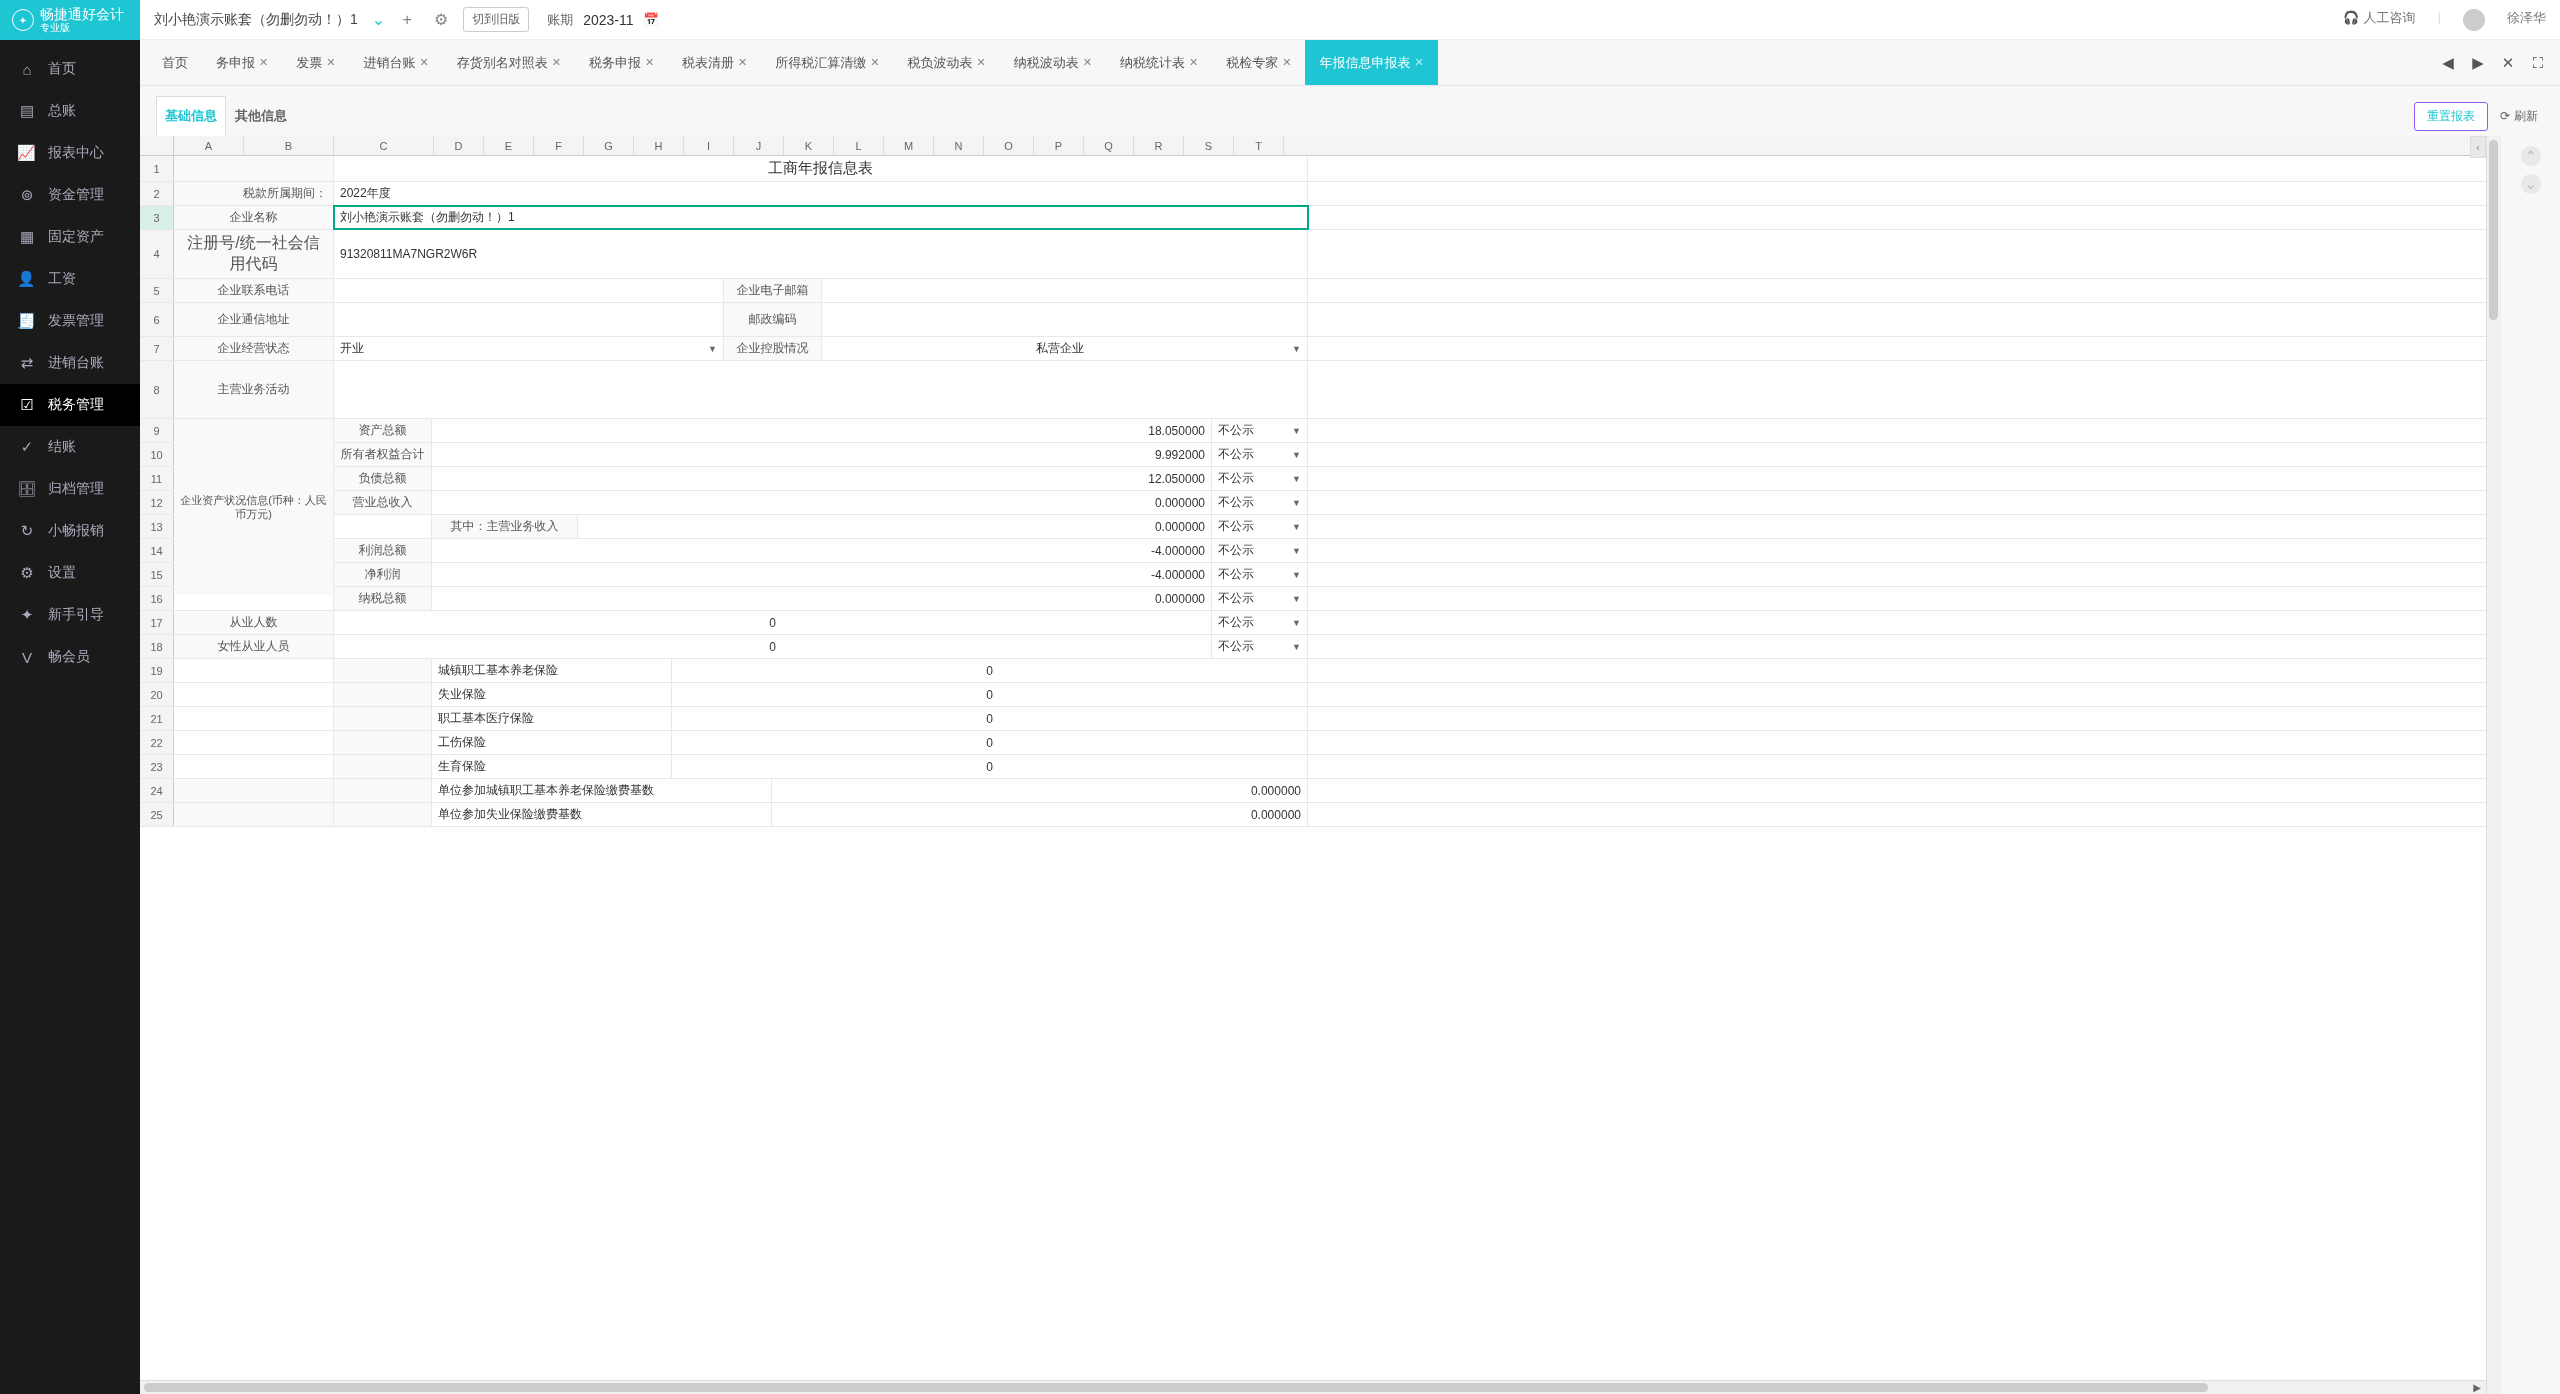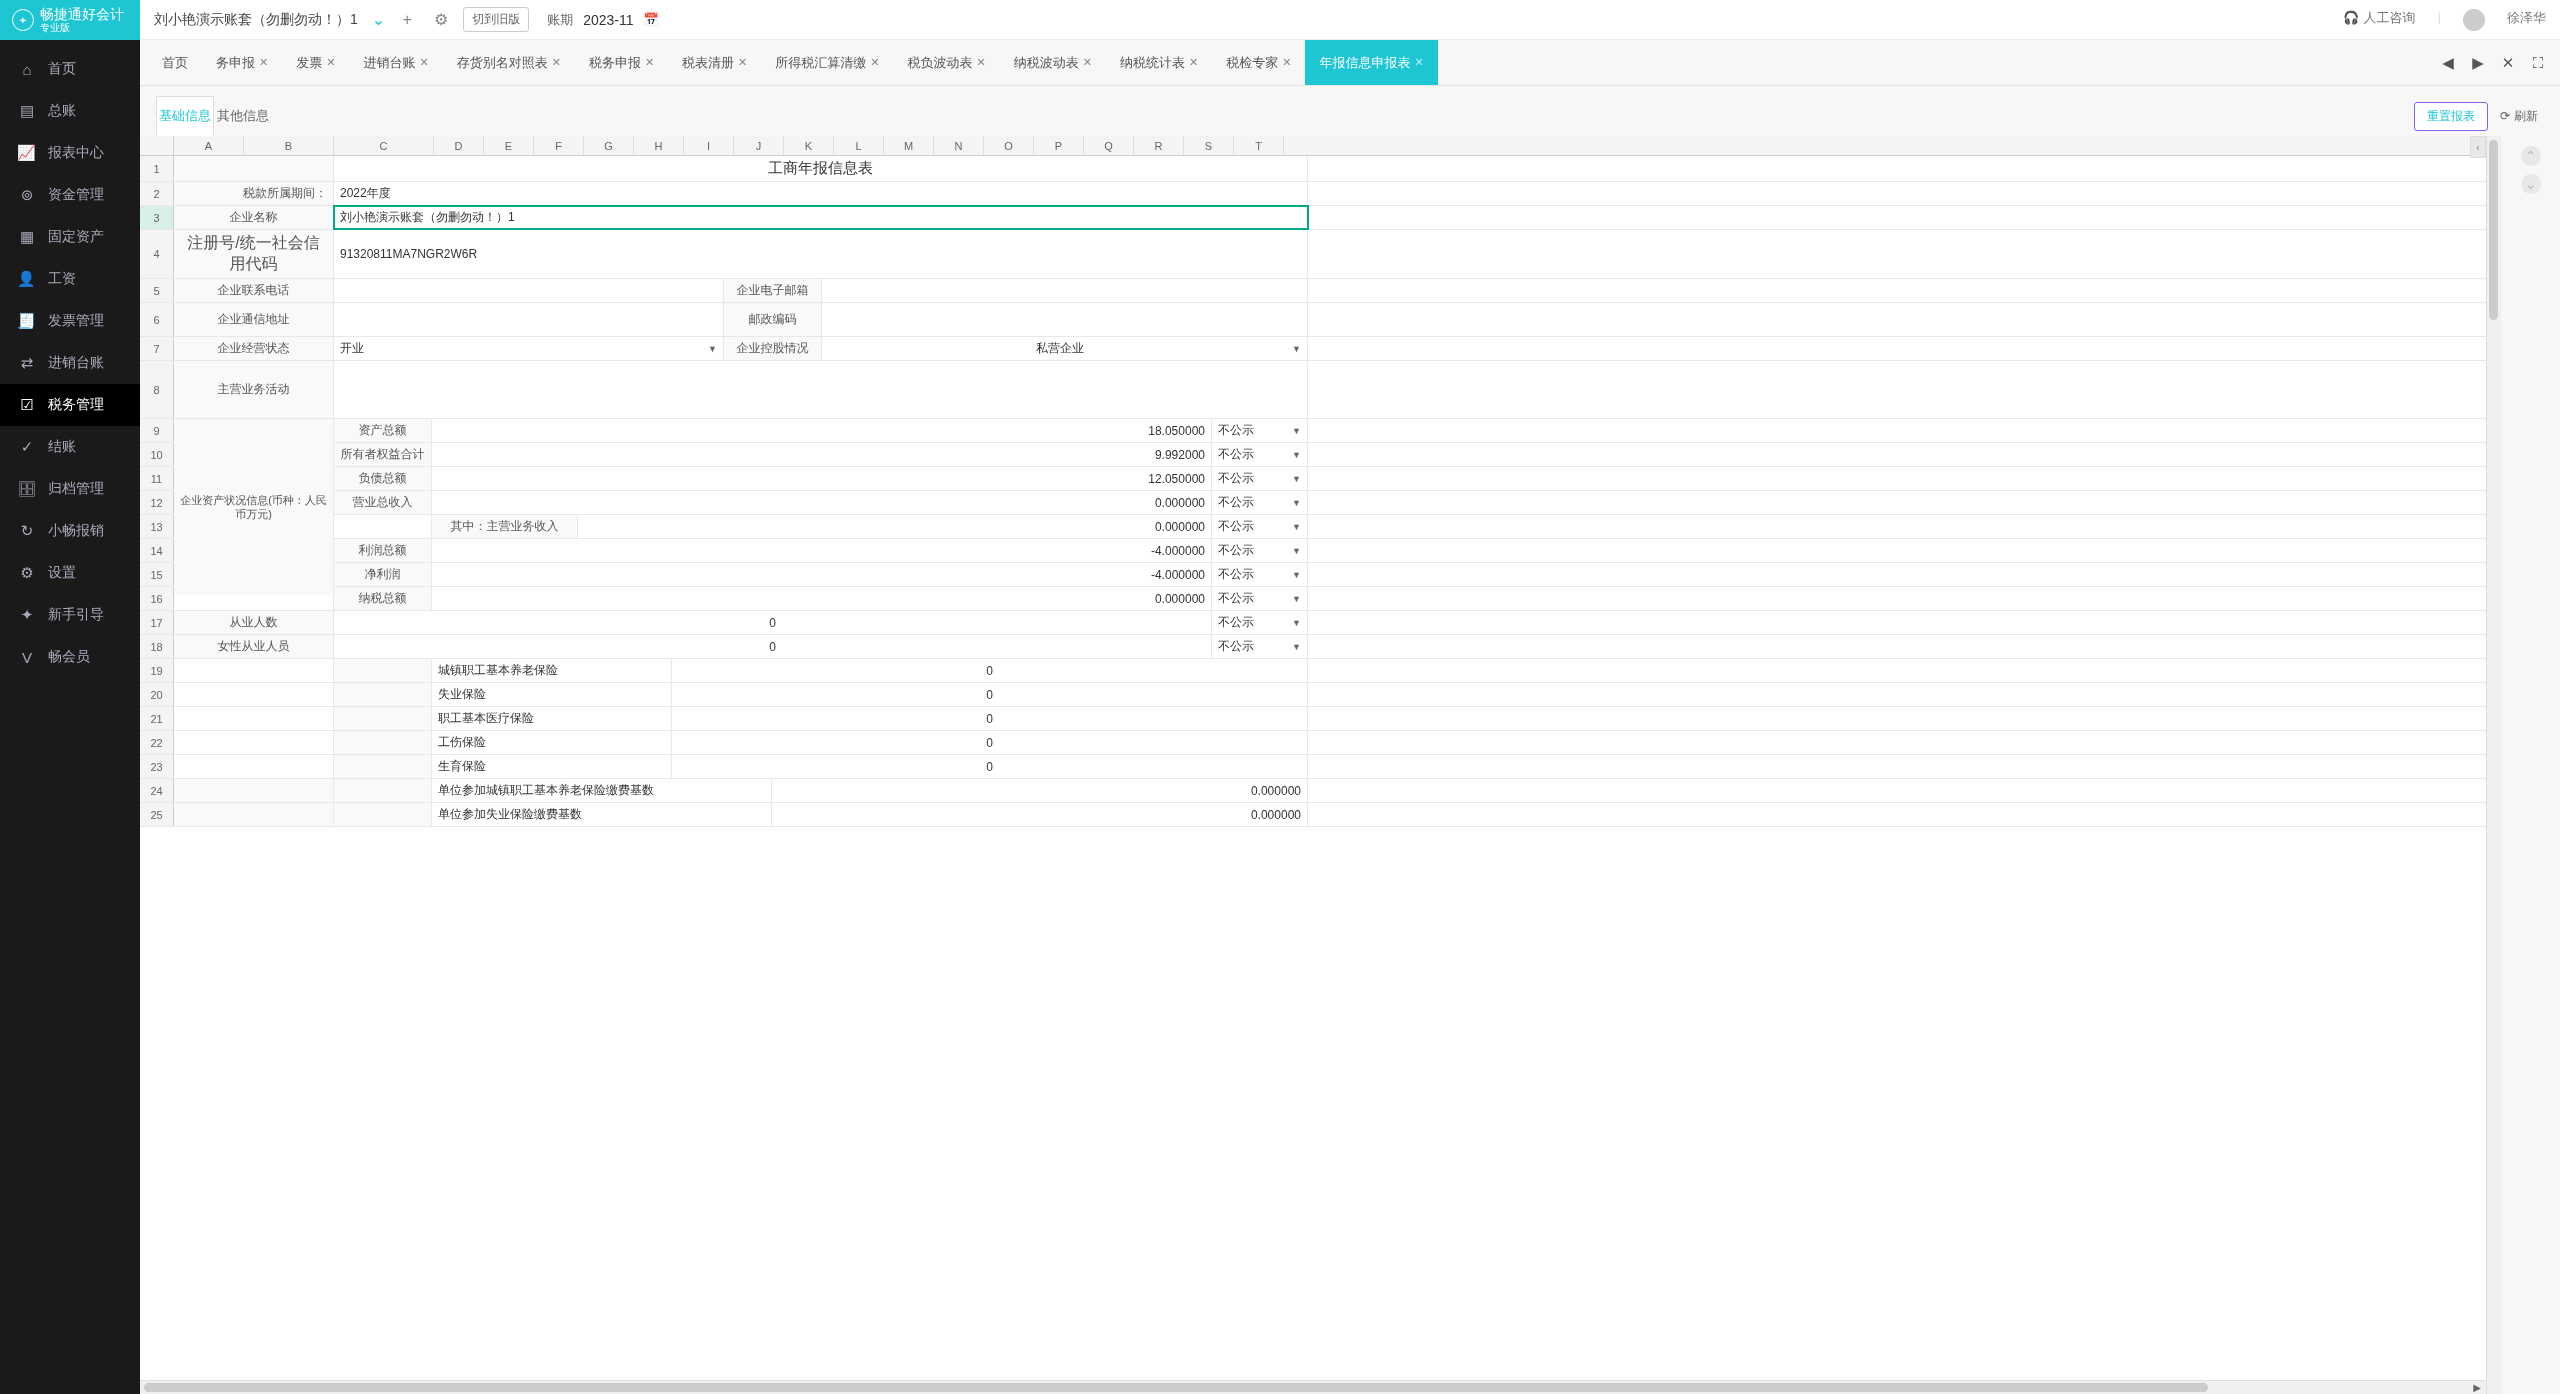--- a/index.html
+++ b/index.html
@@ -25,21 +25,21 @@
 .cal-icon { color: #1ec6d4; cursor: pointer; }
 .top-right { margin-left: auto; display: flex; align-items: flex-start; gap: 22px; color: #777; font-size: 13px; }
 .avatar { width: 22px; height: 22px; background: #ccc; border-radius: 50%; display: inline-block; }
 .tabbar { display: flex; align-items: center; height: 46px; background: #f7f7f7; border-bottom: 1px solid #e5e5e5; padding: 0 8px; gap: 2px; position: relative; }
 .tab { padding: 0 14px; height: 100%; display: flex; align-items: center; gap: 4px; cursor: pointer; font-size: 13px; color: #555; white-space: nowrap; }
 .tab.active { background: #1ec6d4; color: #fff; }
 .tab-close { font-size: 11px; color: inherit; opacity: 0.7; }
 .tab-navs { margin-left: auto; display: flex; align-items: center; gap: 2px; }
 .tab-nav-btn { width: 28px; height: 28px; display: flex; align-items: center; justify-content: center; cursor: pointer; color: #555; font-size: 15px; }
 .subtab-row { display: flex; align-items: center; padding: 10px 16px 0; background: #f7f7f7; }
-.subtab { padding: 10px 2px; font-size: 13px; color: #666; cursor: pointer; border: 1px solid transparent; }
+.subtab { padding: 10px 8px; font-size: 13px; color: #666; cursor: pointer; border: 1px solid transparent; font-weight: bold; }
 .subtab.active { color: #1ec6d4; background: #fff; border: 1px solid #ddd; border-bottom: 1px solid #fff; }
 .subtab-right { margin-left: auto; display: flex; gap: 12px; align-items: center; padding-right: 6px; }
 .reset-btn { border: 1px solid #8b5cf6; color: #1ec6d4; background: #fff; padding: 5px 12px; border-radius: 3px; cursor: pointer; font-size: 12px; }
 .refresh-btn { color: #666; cursor: pointer; font-size: 12px; display: flex; align-items: center; gap: 4px; }
 .sheet-wrap { flex: 1; display: flex; background: #fff; min-height: 0; }
 .sheet-area { flex: 1; display: flex; flex-direction: column; min-width: 0; position: relative; }
 .col-headers { display: flex; height: 20px; border-bottom: 1px solid #ccc; background: #f4f4f4; flex-shrink: 0; }
 .col-head { border-right: 1px solid #ddd; text-align: center; font-size: 11px; color: #666; display: flex; align-items: center; justify-content: center; }
 .row-head-col { width: 34px; background: #f4f4f4; border-right: 1px solid #ccc; }
 .grid-body { flex: 1; overflow: auto; }

